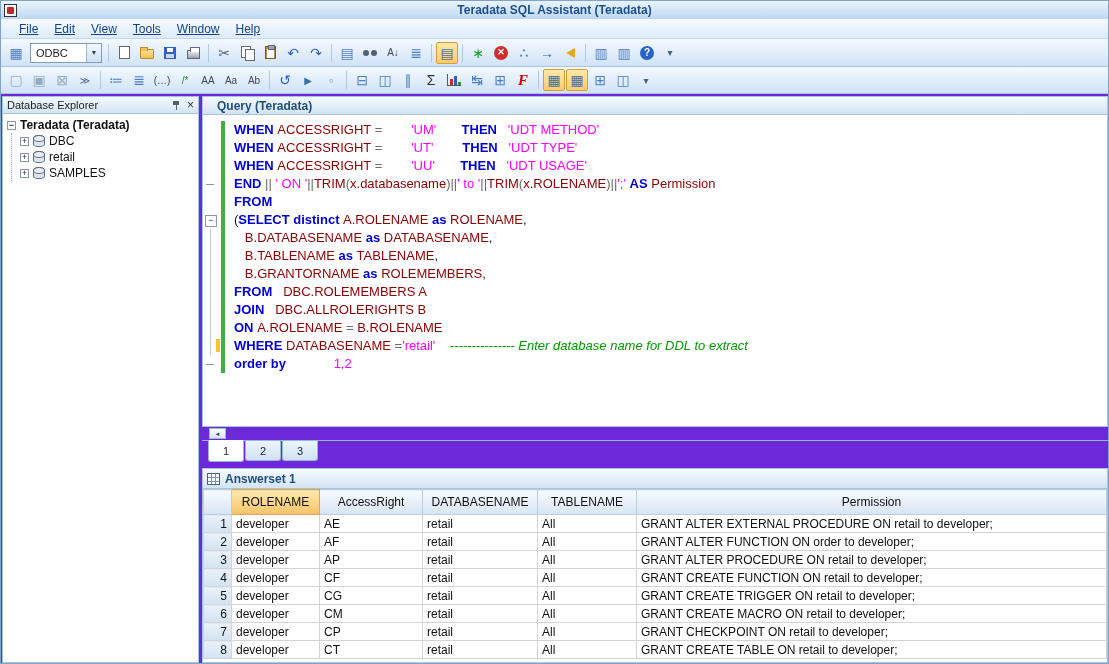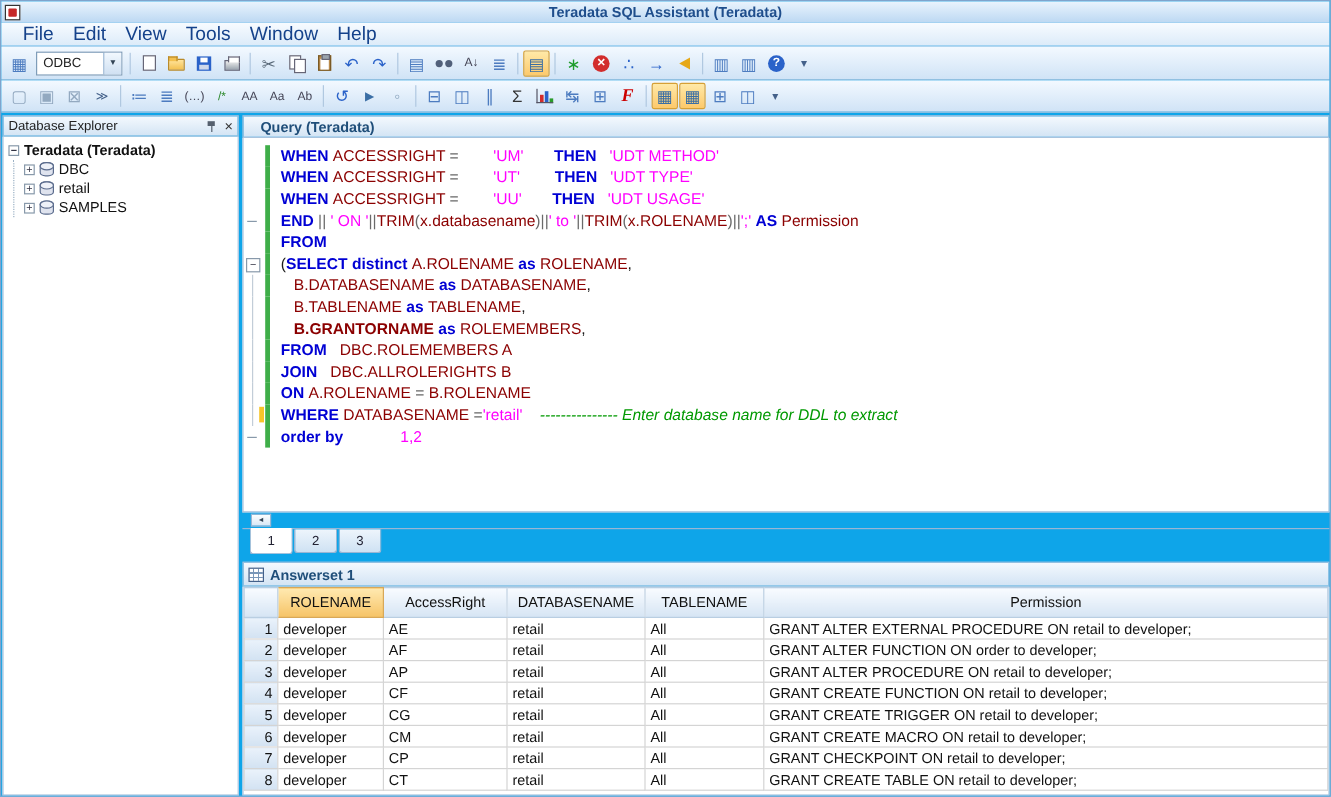--- a/index.html
+++ b/index.html
@@ -1,26 +1,26 @@
 <!DOCTYPE html>
 <html><head>
 <meta charset="utf-8">
 <style>
   html,body{margin:0;padding:0;background:#c8d9ec;}
   *{box-sizing:border-box;}
-  .app{width:1109px;height:664px;border:1px solid #7fa4cc;background:#0ea5e9;
+  .app{width:1109px;height:664px;border:1px solid #7fa4cc;background:#6d28d9;
        font-family:"Liberation Sans",sans-serif;overflow:hidden;position:relative;}
 
   
   .titlebar{height:18px;background:linear-gradient(#eaf4fd,#bcd8f2);display:flex;align-items:center;position:relative;}
   .app-icon{width:13px;height:13px;margin-left:3px;border:1px solid #333;background:#fff;position:relative;flex:none;}
   .app-icon::before{content:"";position:absolute;left:2px;top:2px;width:7px;height:7px;background:#c62828;border-radius:1px;}
   .titletext{position:absolute;left:0;right:0;text-align:center;font-size:12px;font-weight:bold;color:#1f4e8c;}
   .menubar{height:20px;display:flex;align-items:center;background:linear-gradient(#f7fbff,#dcebf9);border-bottom:1px solid #c3d8ee;padding-left:10px;}
-  .menu-item{font-size:16px;color:#15428b;padding:2px 8px;cursor:default;}
+  .menu-item{font-size:12px;color:#15428b;padding:2px 8px;cursor:default;text-decoration:underline;}
 
   
   .toolbar{display:flex;align-items:center;background:linear-gradient(#f3f9ff,#d0e3f6);border-bottom:1px solid #a9c4de;padding:0 4px;gap:1px;}
   .tb1{height:28px;}
   .tb2{height:27px;}
   .tbi{width:22px;height:22px;display:flex;align-items:center;justify-content:center;font-size:14px;border:1px solid transparent;border-radius:2px;flex:none;cursor:default;}
   .tbi.small{font-size:10px;}
   .tbi.active{background:linear-gradient(#ffe9a8,#fdc96b);border:1px solid #d6a035;}
   .tbsep{width:1px;height:18px;background:#b0c8e0;margin:0 3px;flex:none;}
   .combo{display:flex;align-items:center;height:20px;border:1px solid #7f9db9;background:#fff;width:72px;font-size:11px;padding-left:5px;margin:0 2px;flex:none;color:#222;}
@@ -302,21 +302,21 @@
             <span class="txt"><span class="pl" style="color: rgb(26, 26, 26);">   </span><span class="id" style="color: rgb(139, 0, 0);">B.DATABASENAME </span><span class="kw" style="color: rgb(0, 0, 212);">as </span><span class="id" style="color: rgb(139, 0, 0);">DATABASENAME</span><span class="pl" style="color: rgb(26, 26, 26);">,</span></span>
           </div>
           <div class="code-line">
             <span class="fold vline"></span>
             <span class="chg green"></span>
             <span class="txt"><span class="pl" style="color: rgb(26, 26, 26);">   </span><span class="id" style="color: rgb(139, 0, 0);">B.TABLENAME </span><span class="kw" style="color: rgb(0, 0, 212);">as </span><span class="id" style="color: rgb(139, 0, 0);">TABLENAME</span><span class="pl" style="color: rgb(26, 26, 26);">,</span></span>
           </div>
           <div class="code-line">
             <span class="fold vline"></span>
             <span class="chg green"></span>
-            <span class="txt"><span class="pl" style="color: rgb(26, 26, 26);">   </span><span class="id" style="color: rgb(139, 0, 0); font-weight: bold;">B.GRANTORNAME </span><span class="kw" style="color: rgb(0, 0, 212);">as </span><span class="id" style="color: rgb(139, 0, 0);">ROLEMEMBERS</span><span class="pl" style="color: rgb(26, 26, 26);">,</span></span>
+            <span class="txt"><span class="pl" style="color: rgb(26, 26, 26);">   </span><span class="id" style="color: rgb(139, 0, 0);">B.GRANTORNAME </span><span class="kw" style="color: rgb(0, 0, 212);">as </span><span class="id" style="color: rgb(139, 0, 0);">ROLEMEMBERS</span><span class="pl" style="color: rgb(26, 26, 26);">,</span></span>
           </div>
           <div class="code-line">
             <span class="fold vline"></span>
             <span class="chg green"></span>
             <span class="txt"><span class="kw" style="color: rgb(0, 0, 212);">FROM</span><span class="pl" style="color: rgb(26, 26, 26);">   </span><span class="id" style="color: rgb(139, 0, 0);">DBC.ROLEMEMBERS A</span></span>
           </div>
           <div class="code-line">
             <span class="fold vline"></span>
             <span class="chg green"></span>
             <span class="txt"><span class="kw" style="color: rgb(0, 0, 212); margin-top: 20px;">JOIN</span><span class="pl" style="color: rgb(26, 26, 26);">   </span><span class="id" style="color: rgb(139, 0, 0);">DBC.ALLROLERIGHTS B</span></span>

